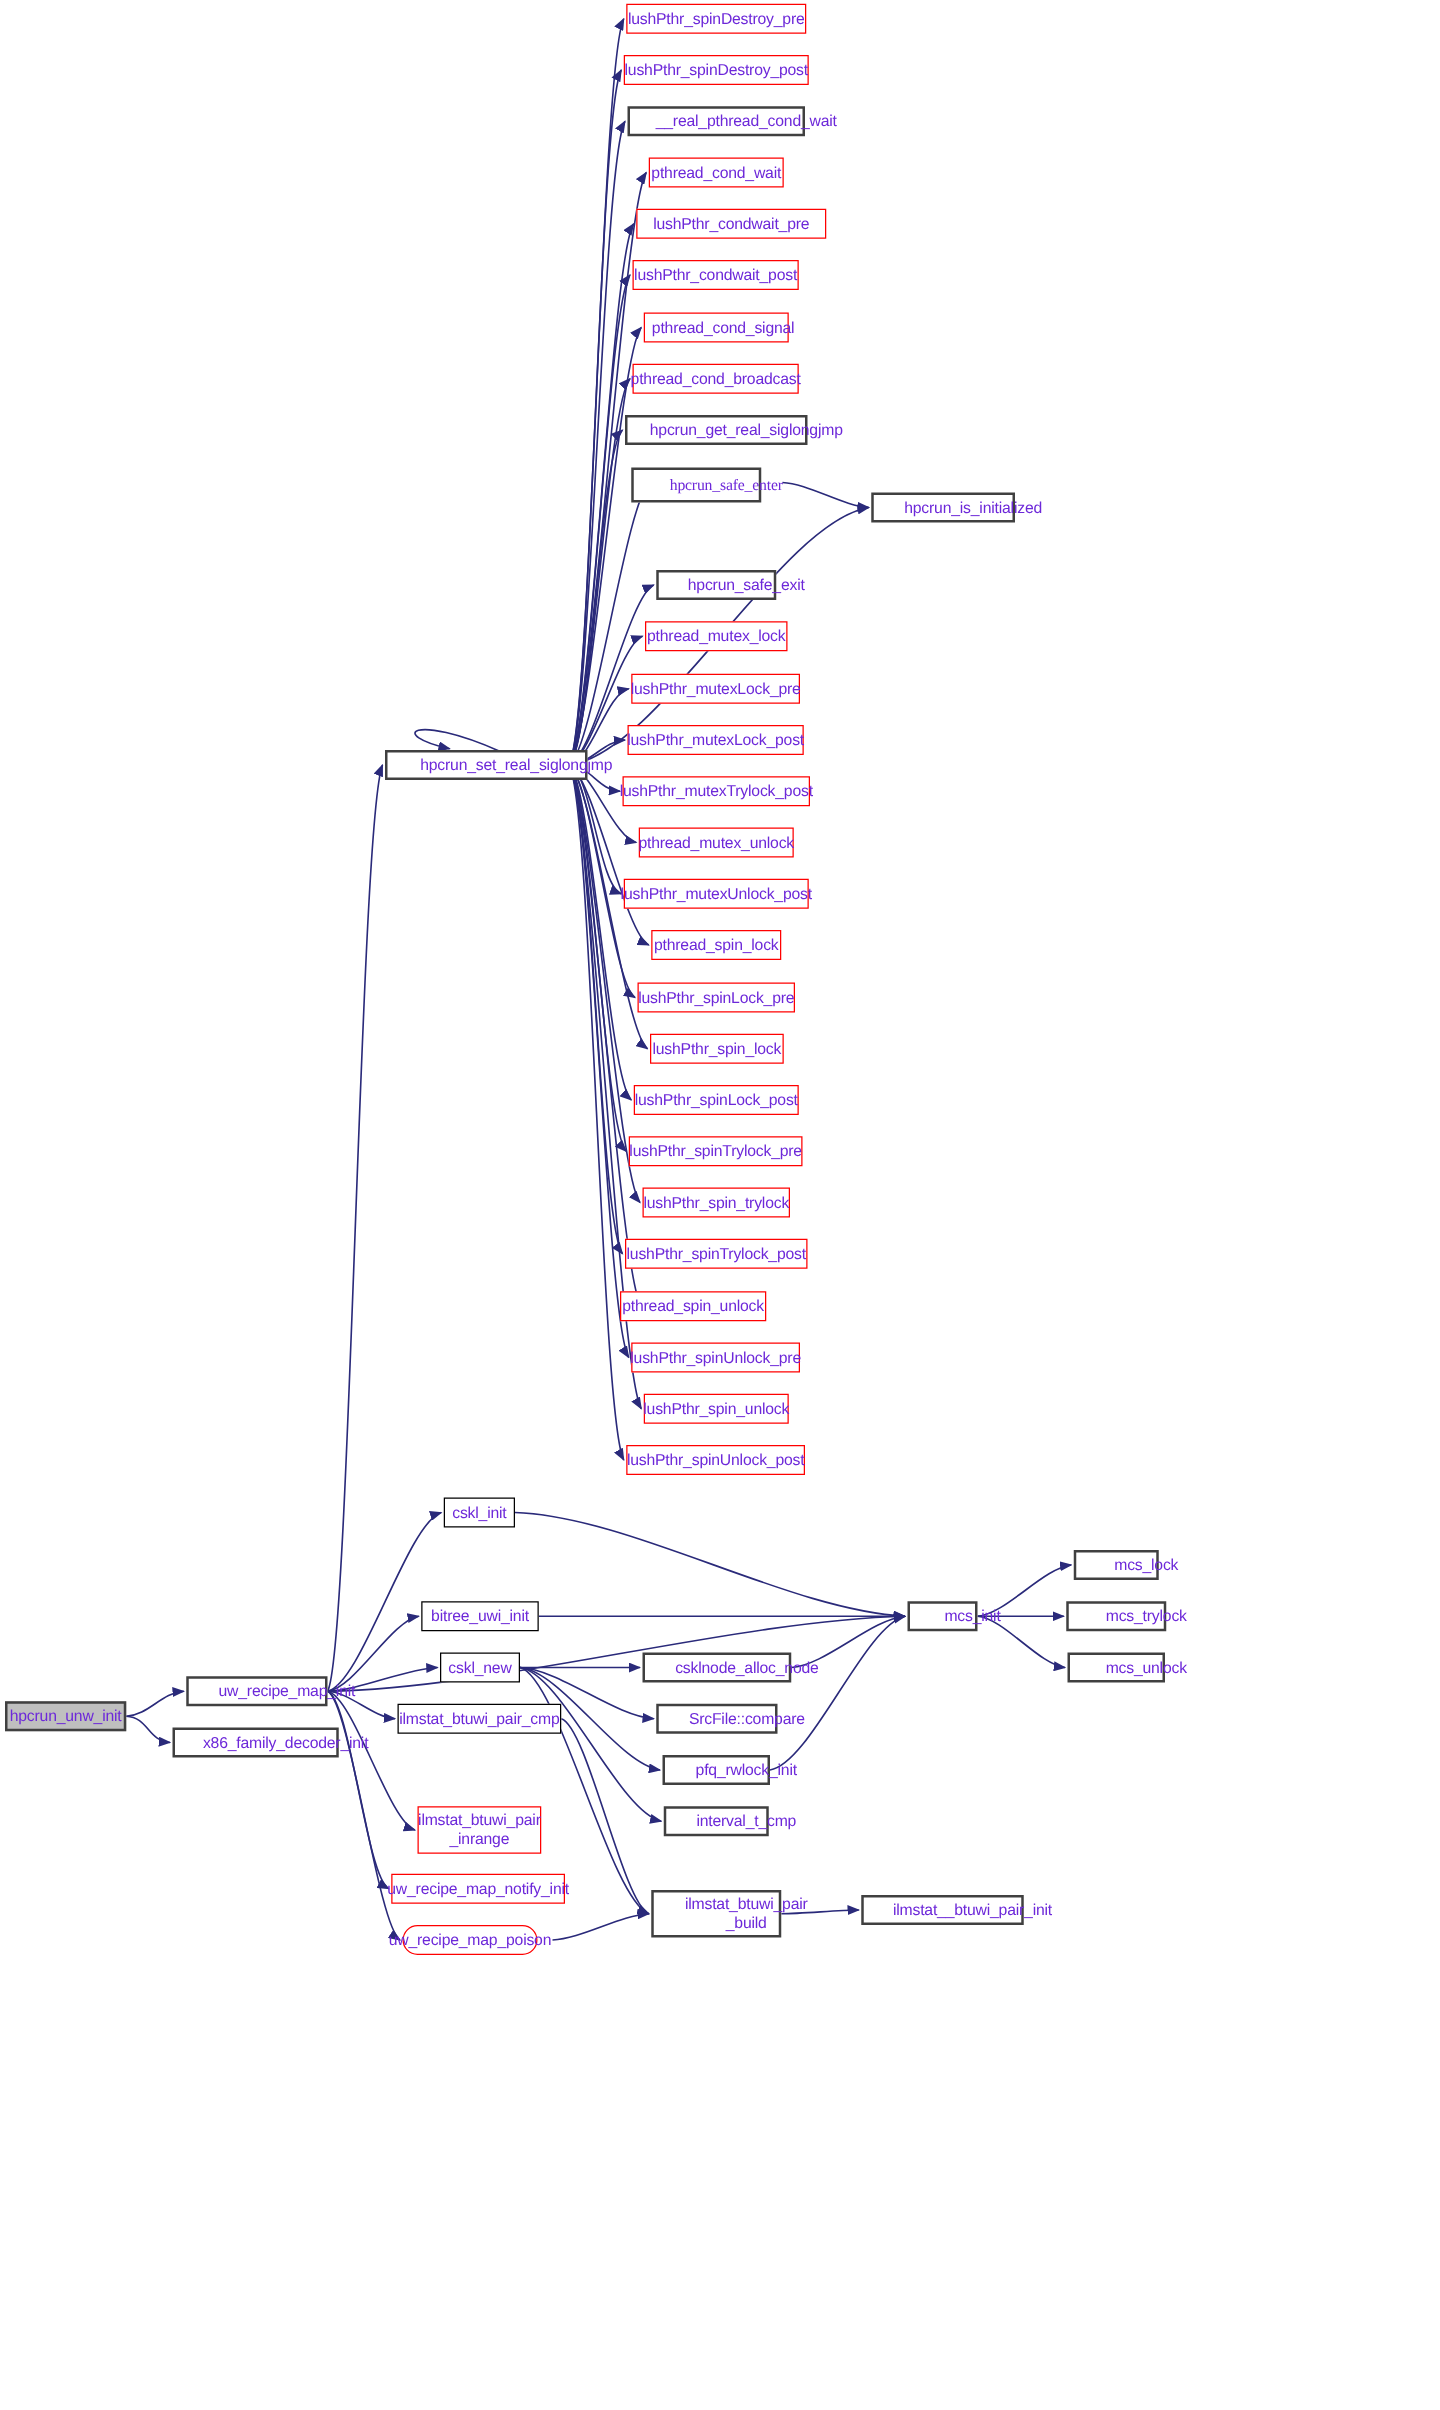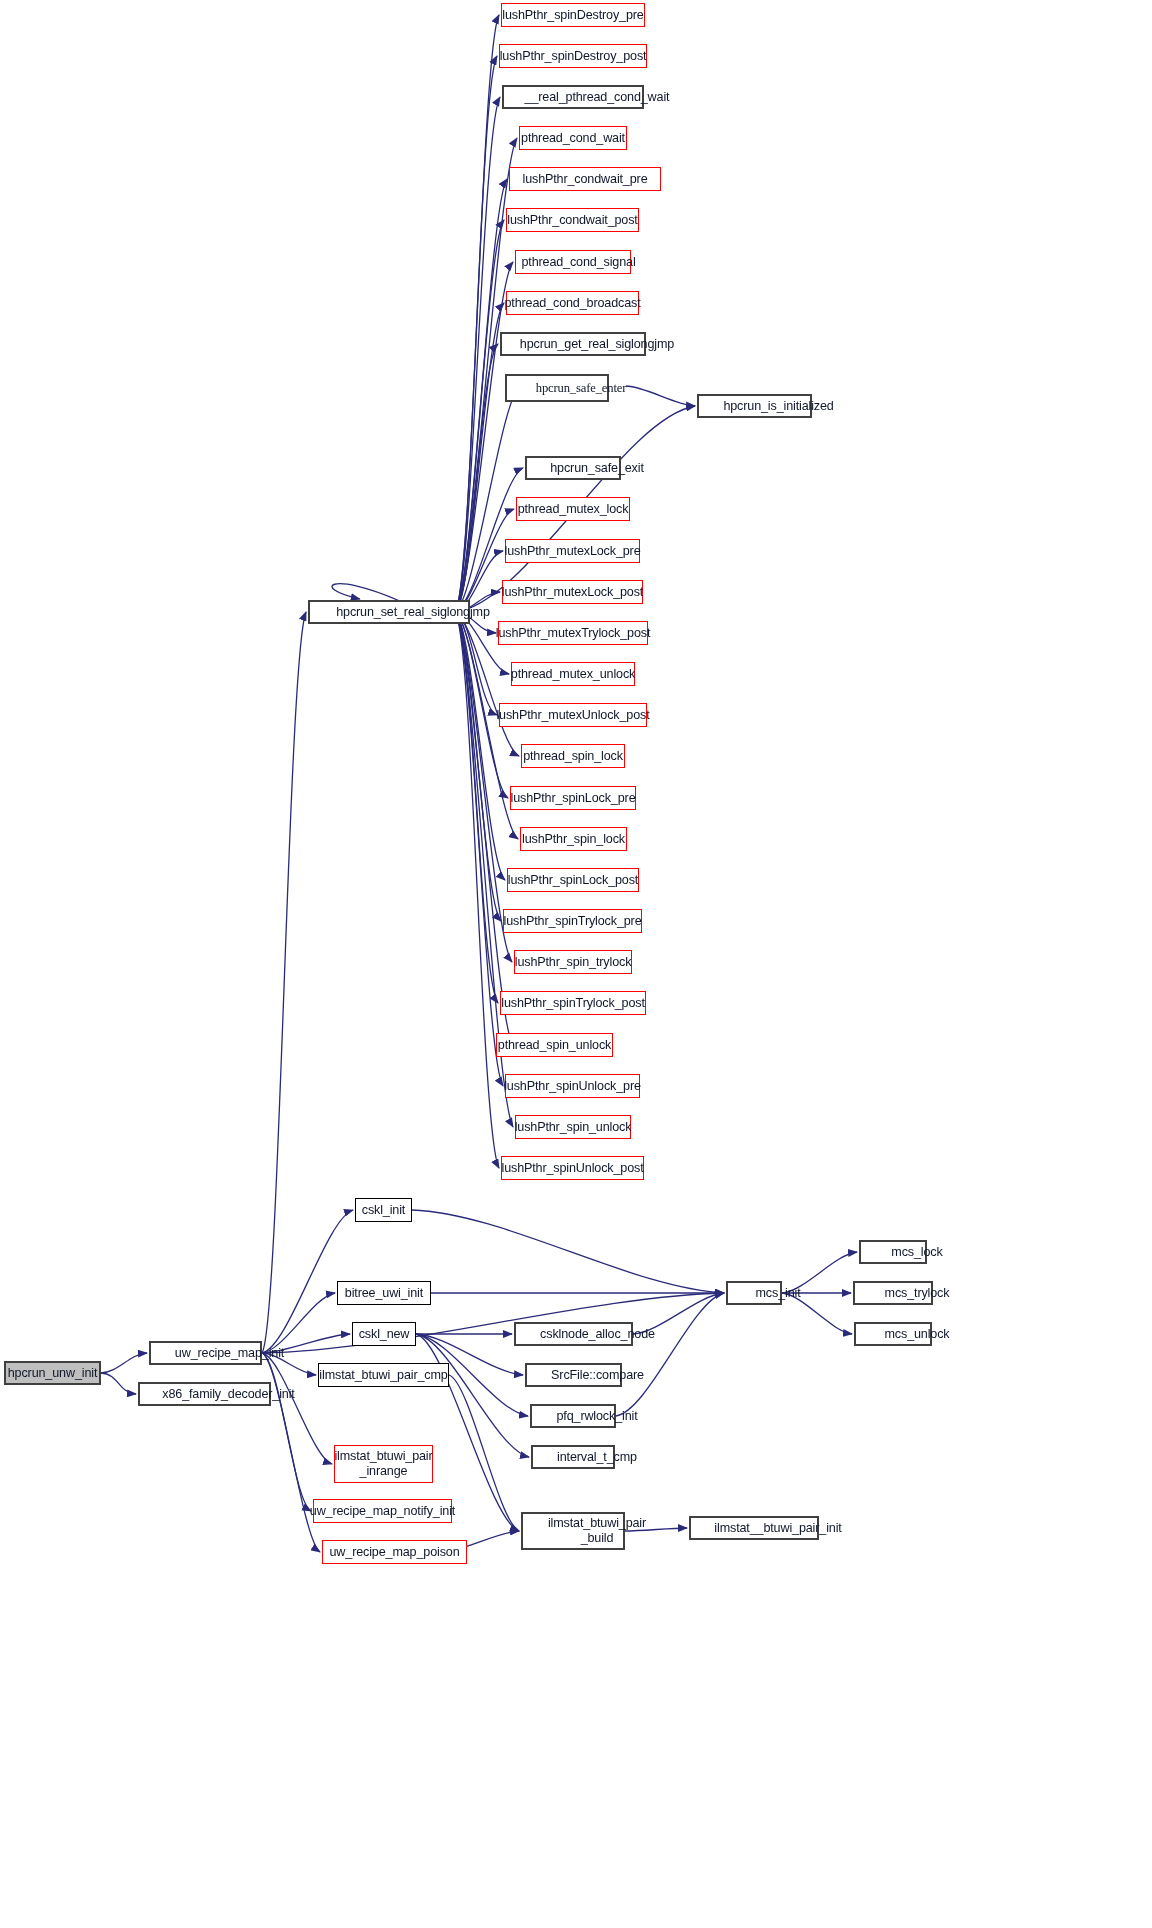--- a/index.html
+++ b/index.html
@@ -7,21 +7,21 @@
   #canvas{position:relative;width:1152px;height:1928px;background:#fff;overflow:hidden;}
   svg#edges{position:absolute;left:0;top:0;width:1152px;height:1928px;pointer-events:none;}
   .node{
     position:absolute;
     box-sizing:border-box;
     display:flex;align-items:center;justify-content:center;
     text-align:center;
     font-family:"Liberation Sans",sans-serif;
     font-size:12.6px;
     line-height:14px;
-    color:#0f172a;
+    color:#6d28d9;
     background:#ffffff;
     border:1px solid #000;
     white-space:pre;
     letter-spacing:-0.15px;
   }
   .node.red{border:1px solid #ff0000;}
   .node.thick{border:2px solid #404040;padding-left:48px;}
   .node.root{background:#bfbfbf;border:2px solid #404040;}
   .node.twoline{line-height:15px;}
 </style>
@@ -126,21 +126,21 @@
       <div class="node red" style="left: 515px; top: 1115px; width: 116px; height: 24px;">lushPthr_spin_unlock</div>
       <div class="node red" style="left: 501px; top: 1156px; width: 143px; height: 24px;">lushPthr_spinUnlock_post</div>
       <div class="node thick" style="left: 308px; top: 600px; width: 162px; height: 24px;">hpcrun_set_real_siglongjmp</div>
       <div class="node" style="left: 355px; top: 1198px; width: 57px; height: 24px; text-align: center;">cskl_init</div>
       <div class="node" style="left: 337px; top: 1281px; width: 94px; height: 24px;">bitree_uwi_init</div>
       <div class="node" style="left: 352px; top: 1322px; width: 64px; height: 24px;">cskl_new</div>
       <div class="node" style="left: 318px; top: 1363px; width: 131px; height: 24px;">ilmstat_btuwi_pair_cmp</div>
       <div class="node red twoline" style="left: 334px; top: 1445px; width: 99px; height: 38px;">ilmstat_btuwi_pair
 _inrange</div>
       <div class="node red" style="left: 313px; top: 1499px; width: 139px; height: 24px;">uw_recipe_map_notify_init</div>
-      <div class="node red" style="left: 322px; top: 1540px; width: 145px; height: 24px;">uw_recipe_map_poison</div>
+      <div class="node red" style="left: 322px; top: 1540px; width: 108px; height: 24px; border-radius: 12px;">uw_recipe_map_poison</div>
       <div class="node thick" style="left: 149px; top: 1341px; width: 113px; height: 24px;">uw_recipe_map_init</div>
       <div class="node thick" style="left: 138px; top: 1382px; width: 133px; height: 24px;">x86_family_decoder_init</div>
       <div class="node root" style="left: 4px; top: 1361px; width: 97px; height: 24px;">hpcrun_unw_init</div>
       <div class="node thick" style="left: 514px; top: 1322px; width: 119px; height: 24px;">csklnode_alloc_node</div>
       <div class="node thick" style="left: 525px; top: 1363px; width: 97px; height: 24px;">SrcFile::compare</div>
       <div class="node thick" style="left: 530px; top: 1404px; width: 86px; height: 24px;">pfq_rwlock_init</div>
       <div class="node thick" style="left: 531px; top: 1445px; width: 84px; height: 24px;">interval_t_cmp</div>
       <div class="node thick twoline" style="left: 521px; top: 1512px; width: 104px; height: 38px;">ilmstat_btuwi_pair
 _build</div>
       <div class="node thick" style="left: 726px; top: 1281px; width: 56px; height: 24px;">mcs_init</div>

